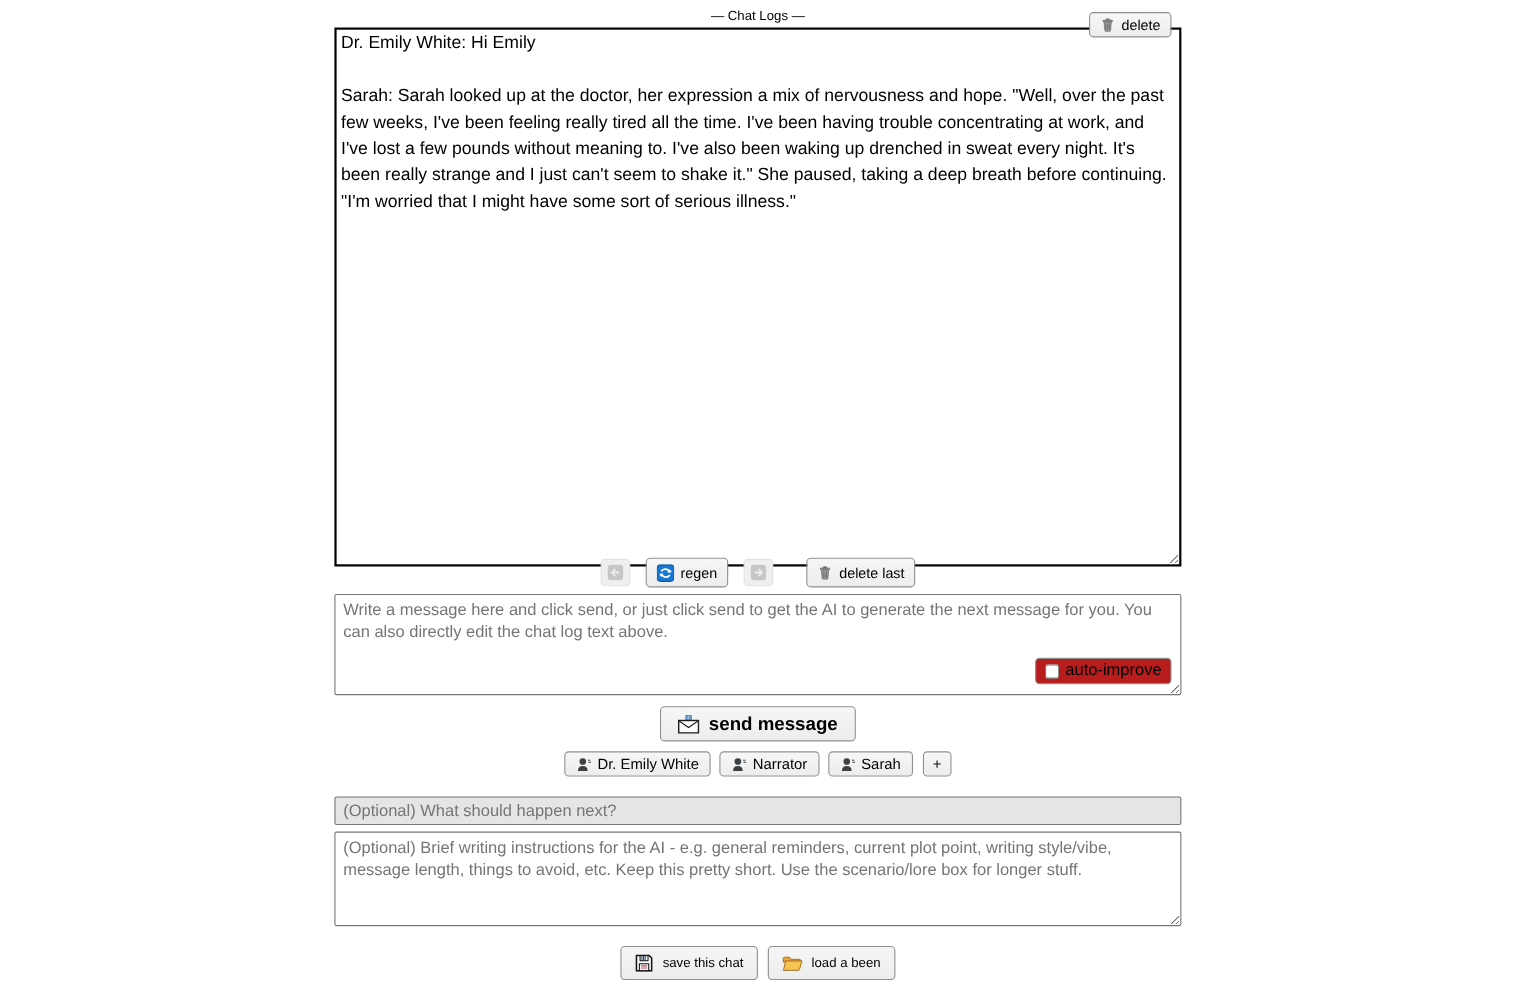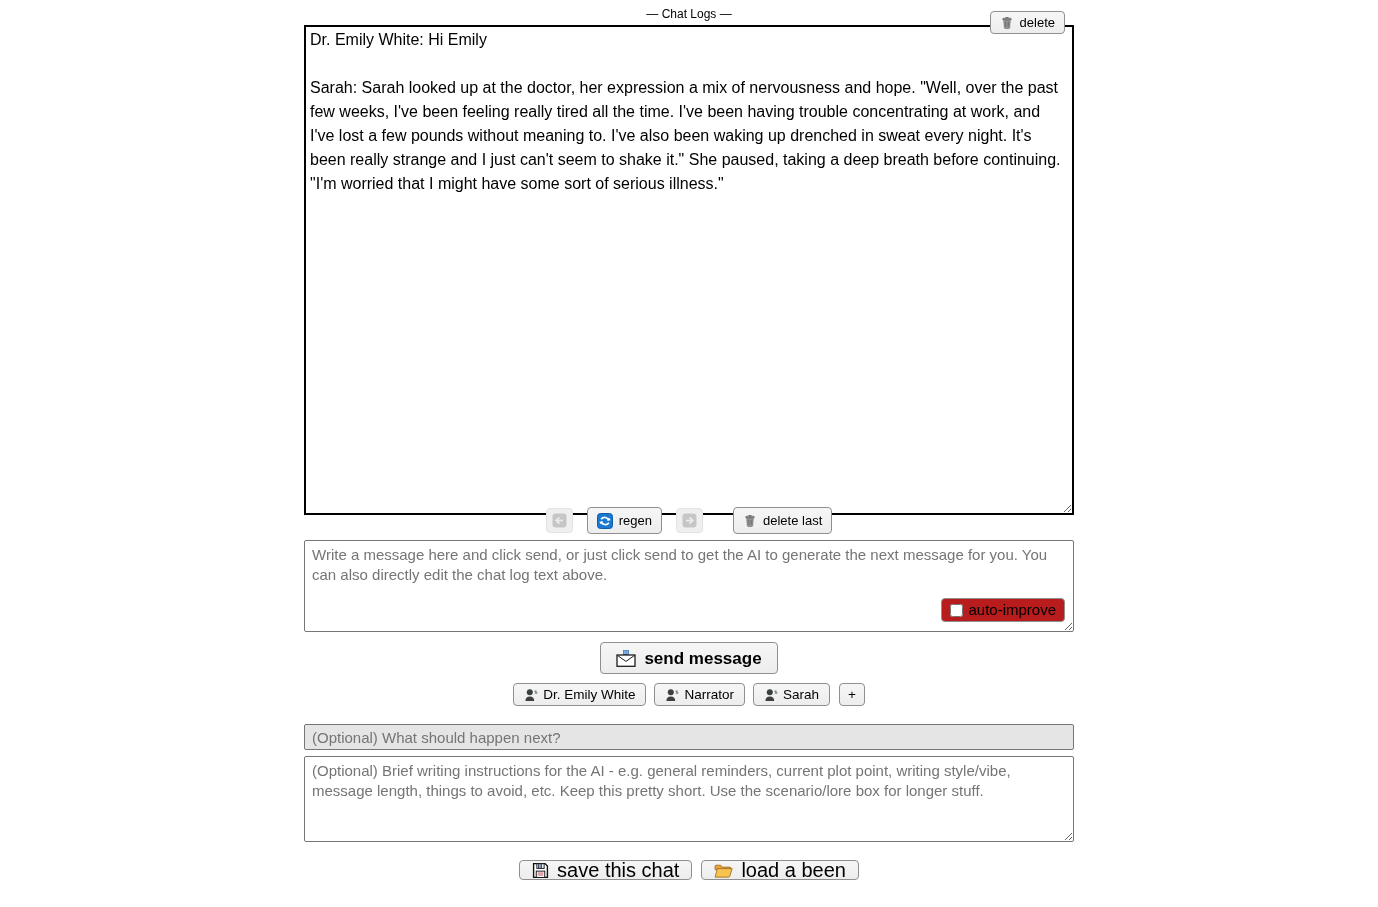--- a/index.html
+++ b/index.html
@@ -147,21 +147,21 @@
     font-family: "Liberation Sans", "DejaVu Sans", sans-serif;
     font-size: 15px;
     color: #000;
     outline: none;
     background: #e5e5e5;
   }
   .instructions { height: 86px; margin-top: 6px; }
 
   
   .footer-row { margin-top: 18px; gap: 9px; }
-  .footer-row .btn { font-size: 20px; height: 20px; padding: 4px 12px; gap: 8px; }
+  .footer-row .btn { font-size: 12px; height: 31px; padding: 4px 12px; gap: 8px; }
 </style>
 </head>
 <body>
 
 <div class="page">
 
   <div class="title">— Chat Logs —</div>
 
   <div class="chatlog-wrap">
 

